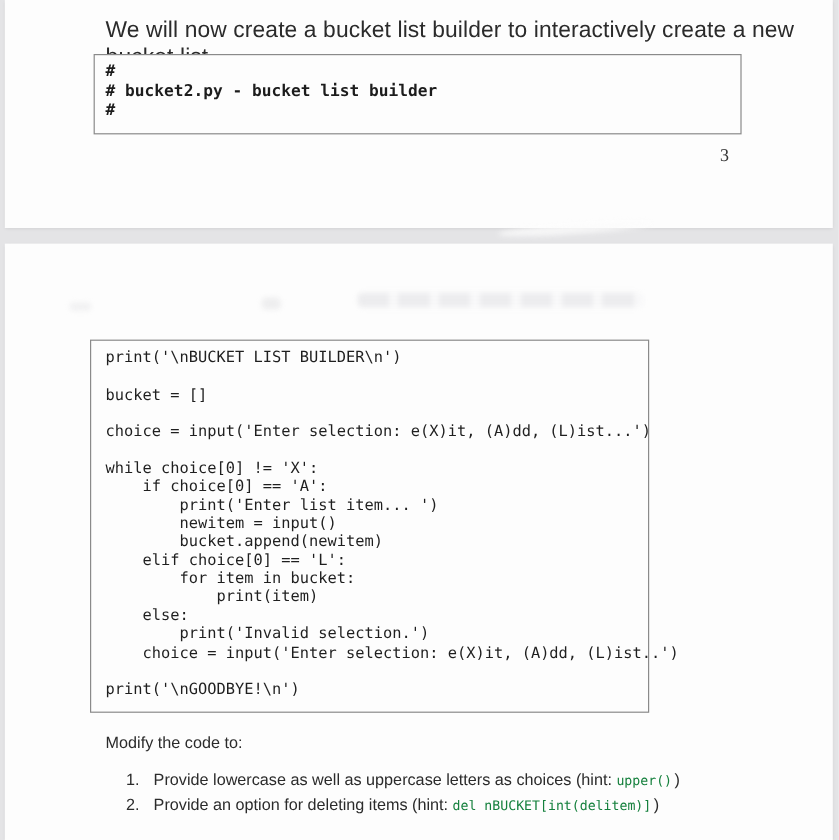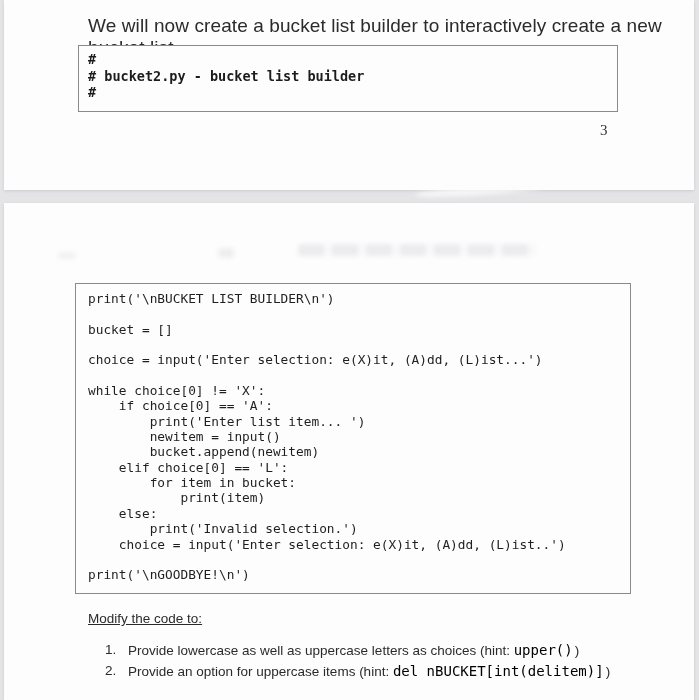--- a/index.html
+++ b/index.html
@@ -75,58 +75,57 @@
     filter: blur(2px);
   }
   .smudge-dot  { left: 54px;  top: 49px; width: 18px;  height: 7px;  background: #f1f1f2; }
   .smudge-dash { left: 214px; top: 45px; width: 16px;  height: 10px; background: #eeeeef; }
   .smudge-bar  { left: 294px; top: 41px; width: 238px; height: 12px;
                  background: repeating-linear-gradient(90deg,
                    #ececee 0 26px, #f8f8f9 26px 34px); }
 
   .code-box-2 {
     left: 71px; top: 80px;
-    width: 556px; height: 311px;
+    width: 466px; height: 311px;
   }
   .code-box-2 pre {
     font-family: "DejaVu Sans Mono", "Liberation Mono", monospace;
     font-size: 12.8px;
     line-height: 15.35px;
     color: #1f1f1f;
     padding: 7px 12px;
     white-space: pre;
   }
 
   .modify-heading {
     position: absolute;
     left: 84px; top: 408px;
     font-size: 13.5px;
     color: #2b2b2b;
-    text-decoration: underline;
   }
   .instructions {
     position: absolute;
     left: 101px; top: 437px;
     width: 560px;
   }
   .oli {
     display: flex;
     font-size: 13.5px;
     color: #2b2b2b;
     line-height: 20px;
     white-space: nowrap;
   }
   .oli .num {
     width: 23px;
     flex: 0 0 23px;
   }
   .hint-code {
     font-family: "DejaVu Sans Mono", "Liberation Mono", monospace;
-    font-size: 14px;
-    color: #000000;
+    font-size: 11px;
+    color: #15803d;
   }
   .paren-after { margin-left: 2px; }
 </style>
 </head>
 <body>
 
 <div class="canvas">
 
   <div class="page page-1">
     <div class="intro-text">We will now create a bucket list builder to interactively create a new bucket list...</div>
@@ -172,18 +171,18 @@
 
     <div class="modify-heading">Modify the code to:</div>
 
     <div class="instructions">
       <div class="oli">
         <span class="num">1.</span>
         <span class="li-text"><span>Provide lowercase as well as uppercase letters as choices (hint: </span><code class="hint-code">upper()</code><span class="paren-after">)</span></span>
       </div>
       <div class="oli">
         <span class="num">2.</span>
-        <span class="li-text"><span>Provide an option for uppercase items (hint: </span><code class="hint-code">del nBUCKET[int(delitem)]</code><span class="paren-after">)</span></span>
+        <span class="li-text"><span>Provide an option for deleting items (hint: </span><code class="hint-code">del nBUCKET[int(delitem)]</code><span class="paren-after">)</span></span>
       </div>
     </div>
 
   </div>
 </div>
 
 </body></html>

